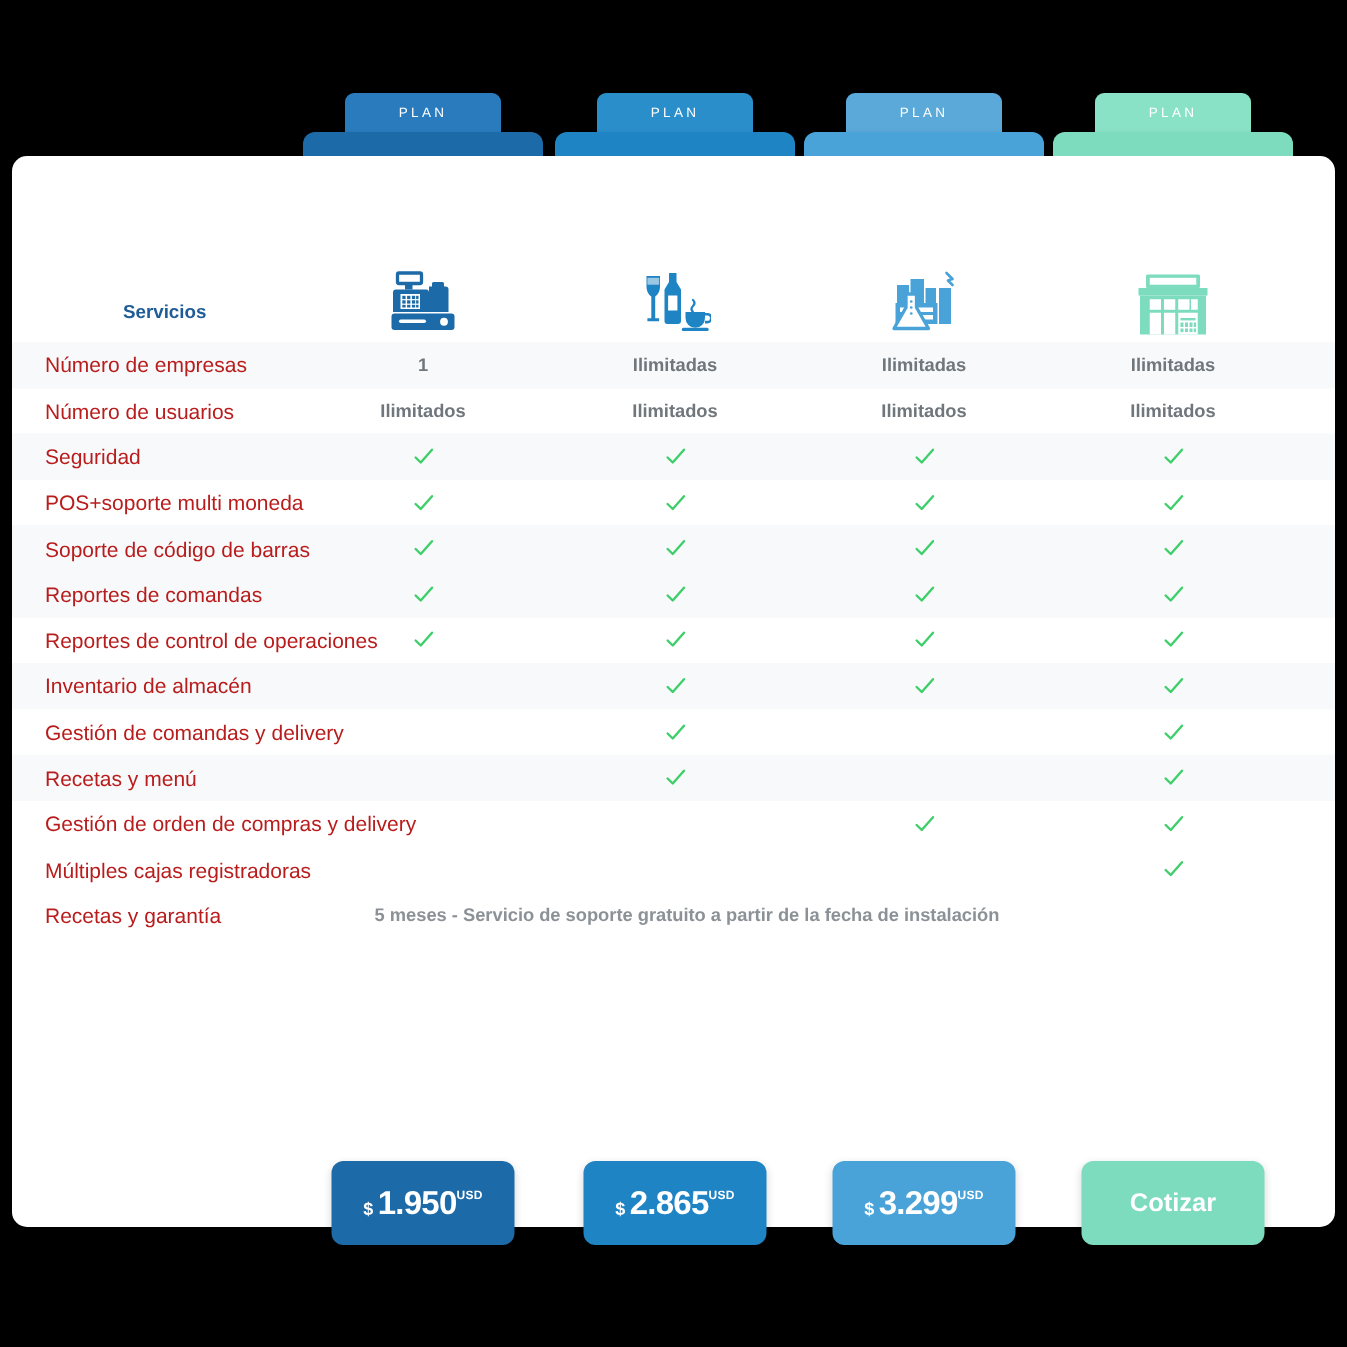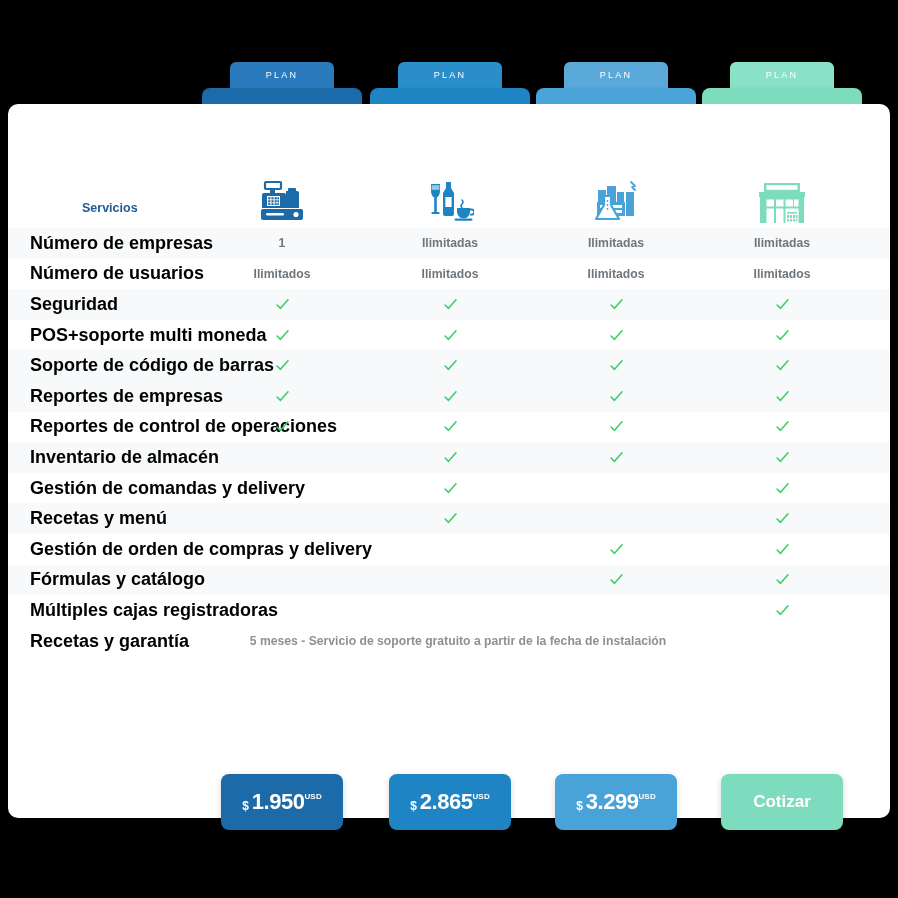--- a/index.html
+++ b/index.html
@@ -58,21 +58,21 @@
   
   .rows { position: relative; }
   .frow {
     position: relative;
     height: 30.6px;
     display: flex; align-items: center;
   }
   .frow.alt { background: #f7f9fa; }
   .frow .label {
     position: absolute; left: 22px;
-    font-size: 18px; color: #000000; font-weight: 700;
+    font-size: 14px; color: #b91c1c; font-weight: 400;
     white-space: nowrap;
   }
   .cell {
     position: absolute; top: 0; height: 100%;
     width: 160px;
     display: flex; align-items: center; justify-content: center;
   }
   .cell .txt { font-size: 12.2px; font-weight: 700; color: #6f767c; }
   .chk { width: 15px; height: 15px; display:block; }
   .spanrow {
@@ -312,21 +312,21 @@
               <path d="M2.5 9.6 L6.6 13.6 L15.6 3.4"></path>
             </svg>
           </div>
           <div class="cell" style="left: 694px;">
             <svg class="chk" viewBox="0 0 18 18" fill="none" stroke="#3ece6a" stroke-width="1.9" stroke-linecap="round" stroke-linejoin="round">
               <path d="M2.5 9.6 L6.6 13.6 L15.6 3.4"></path>
             </svg>
           </div>
         </div>
         <div class="frow alt">
-          <div class="label">Reportes de empresas</div>
+          <div class="label">Reportes de comandas</div>
           <div class="cell" style="left: 194px;">
             <svg class="chk" viewBox="0 0 18 18" fill="none" stroke="#3ece6a" stroke-width="1.9" stroke-linecap="round" stroke-linejoin="round">
               <path d="M2.5 9.6 L6.6 13.6 L15.6 3.4"></path>
             </svg>
           </div>
           <div class="cell" style="left: 362px;">
             <svg class="chk" viewBox="0 0 18 18" fill="none" stroke="#3ece6a" stroke-width="1.9" stroke-linecap="round" stroke-linejoin="round">
               <path d="M2.5 9.6 L6.6 13.6 L15.6 3.4"></path>
             </svg>
           </div>
@@ -408,35 +408,20 @@
           </div>
           <div class="cell" style="left: 528px;"></div>
           <div class="cell" style="left: 694px;">
             <svg class="chk" viewBox="0 0 18 18" fill="none" stroke="#3ece6a" stroke-width="1.9" stroke-linecap="round" stroke-linejoin="round">
               <path d="M2.5 9.6 L6.6 13.6 L15.6 3.4"></path>
             </svg>
           </div>
         </div>
         <div class="frow">
           <div class="label">Gestión de orden de compras y delivery</div>
-          <div class="cell" style="left: 194px;"></div>
-          <div class="cell" style="left: 362px;"></div>
-          <div class="cell" style="left: 528px;">
-            <svg class="chk" viewBox="0 0 18 18" fill="none" stroke="#3ece6a" stroke-width="1.9" stroke-linecap="round" stroke-linejoin="round">
-              <path d="M2.5 9.6 L6.6 13.6 L15.6 3.4"></path>
-            </svg>
-          </div>
-          <div class="cell" style="left: 694px;">
-            <svg class="chk" viewBox="0 0 18 18" fill="none" stroke="#3ece6a" stroke-width="1.9" stroke-linecap="round" stroke-linejoin="round">
-              <path d="M2.5 9.6 L6.6 13.6 L15.6 3.4"></path>
-            </svg>
-          </div>
-        </div>
-        <div class="frow alt">
-          <div class="label">Fórmulas y catálogo</div>
           <div class="cell" style="left: 194px;"></div>
           <div class="cell" style="left: 362px;"></div>
           <div class="cell" style="left: 528px;">
             <svg class="chk" viewBox="0 0 18 18" fill="none" stroke="#3ece6a" stroke-width="1.9" stroke-linecap="round" stroke-linejoin="round">
               <path d="M2.5 9.6 L6.6 13.6 L15.6 3.4"></path>
             </svg>
           </div>
           <div class="cell" style="left: 694px;">
             <svg class="chk" viewBox="0 0 18 18" fill="none" stroke="#3ece6a" stroke-width="1.9" stroke-linecap="round" stroke-linejoin="round">
               <path d="M2.5 9.6 L6.6 13.6 L15.6 3.4"></path>

